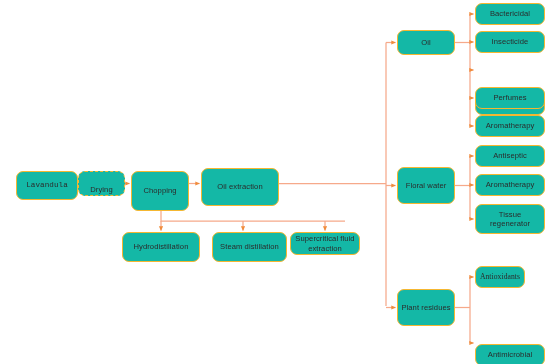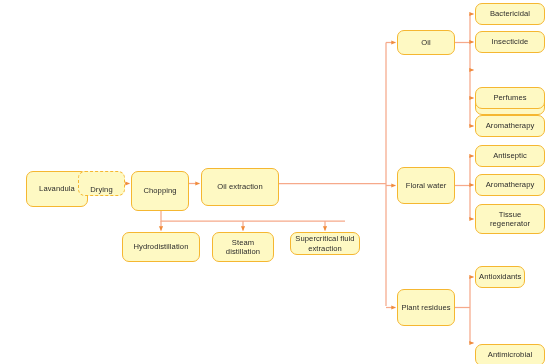--- a/index.html
+++ b/index.html
@@ -23,21 +23,21 @@
     top: 0;
     width: 550px;
     height: 364px;
     pointer-events: none;
   }
   .node {
     position: absolute;
     box-sizing: border-box;
     border: 1.4px solid #F5B731;
     border-radius: 7px;
-    background: #fef9c3;
+    background: #14b8a6;
     color: #2b2b2b;
     font-size: 7.6px;
     line-height: 1.25;
     letter-spacing: 0.08px;
     display: flex;
     align-items: center;
     justify-content: center;
     text-align: center;
     padding: 1px 3px;
     z-index: 2;
@@ -95,36 +95,36 @@
       <path d="M470,219 L473.5,219"></path>
 
       <path d="M455,307.5 L470,307.5" marker-end="none"></path>
       <path d="M470,277 L470,343" marker-end="none"></path>
       <path d="M470,277 L473.5,277"></path>
       <path d="M470,343 L473.5,343"></path>
     </g>
   </svg>
 
   <div id="nodes">
-      <div class="node" style="left: 26px; top: 171px; width: 62px; height: 36px;">
+      <div class="node" style="left: 16px; top: 171px; width: 62px; height: 29px; font-family: Liberation Mono, monospace;">
         <span>Lavandula</span>
       </div>
       <div class="node dashed" style="left: 78px; top: 171px; width: 47px; height: 25px;">
         <span>Drying</span>
       </div>
       <div class="node" style="left: 131px; top: 171px; width: 58px; height: 40px;">
         <span>Chopping</span>
       </div>
       <div class="node" style="left: 201px; top: 168px; width: 78px; height: 38px;">
         <span>Oil extraction</span>
       </div>
       <div class="node" style="left: 122px; top: 232px; width: 78px; height: 30px;">
         <span>Hydrodistillation</span>
       </div>
-      <div class="node" style="left: 212px; top: 232px; width: 62px; height: 30px;">
+      <div class="node" style="left: 212px; top: 232px; width: 75px; height: 30px;">
         <span>Steam distillation</span>
       </div>
       <div class="node" style="left: 290px; top: 232px; width: 70px; height: 23px;">
         <span>Supercritical fluid extraction</span>
       </div>
       <div class="node" style="left: 397px; top: 30px; width: 58px; height: 25px;">
         <span>Oil</span>
       </div>
       <div class="node" style="left: 397px; top: 167px; width: 58px; height: 37px;">
         <span>Floral water</span>
@@ -149,20 +149,20 @@
       </div>
       <div class="node" style="left: 475px; top: 145px; width: 70px; height: 22px;">
         <span>Antiseptic</span>
       </div>
       <div class="node" style="left: 475px; top: 174px; width: 70px; height: 22px;">
         <span>Aromatherapy</span>
       </div>
       <div class="node" style="left: 475px; top: 204px; width: 70px; height: 30px;">
         <span>Tissue regenerator</span>
       </div>
-      <div class="node" style="left: 475px; top: 266px; width: 50px; height: 22px;">
+      <div class="node" style="left: 475px; top: 266px; width: 50px; height: 22px; font-family: Liberation Serif, serif;">
         <span>Antioxidants</span>
       </div>
       <div class="node" style="left: 475px; top: 344px; width: 70px; height: 22px;">
         <span>Antimicrobial</span>
       </div>
     </div>
 </div>
 
 </body></html>

